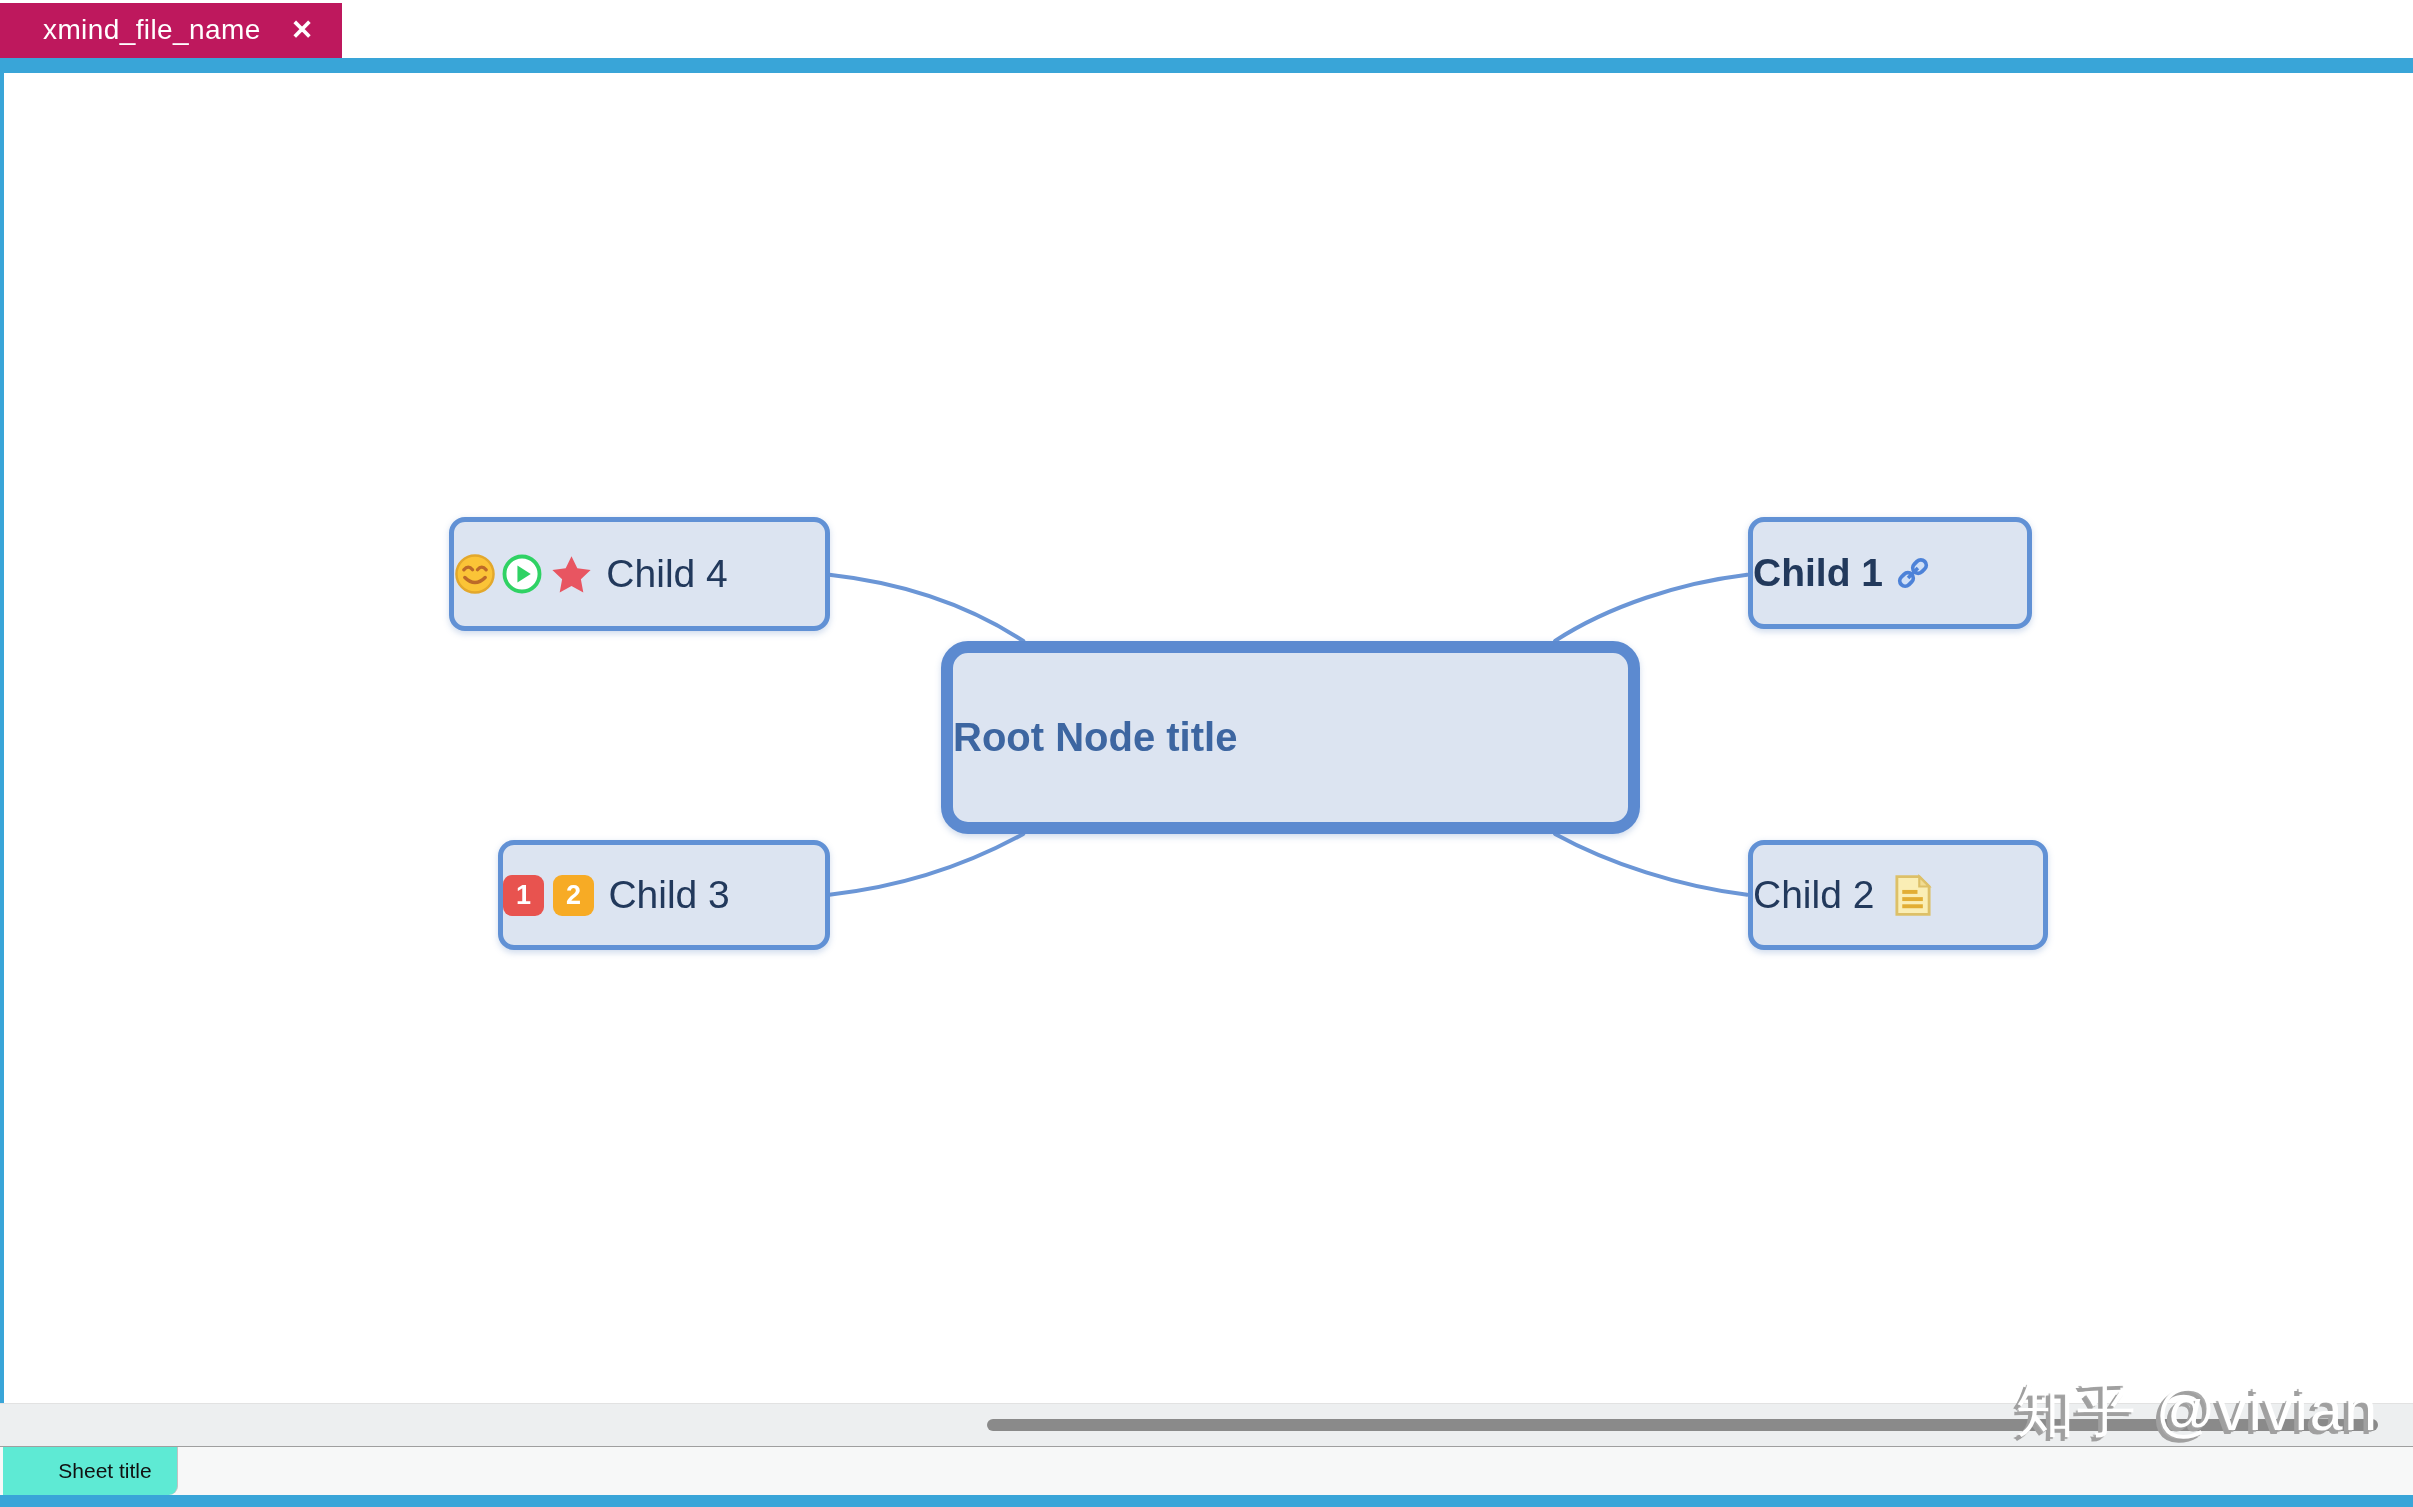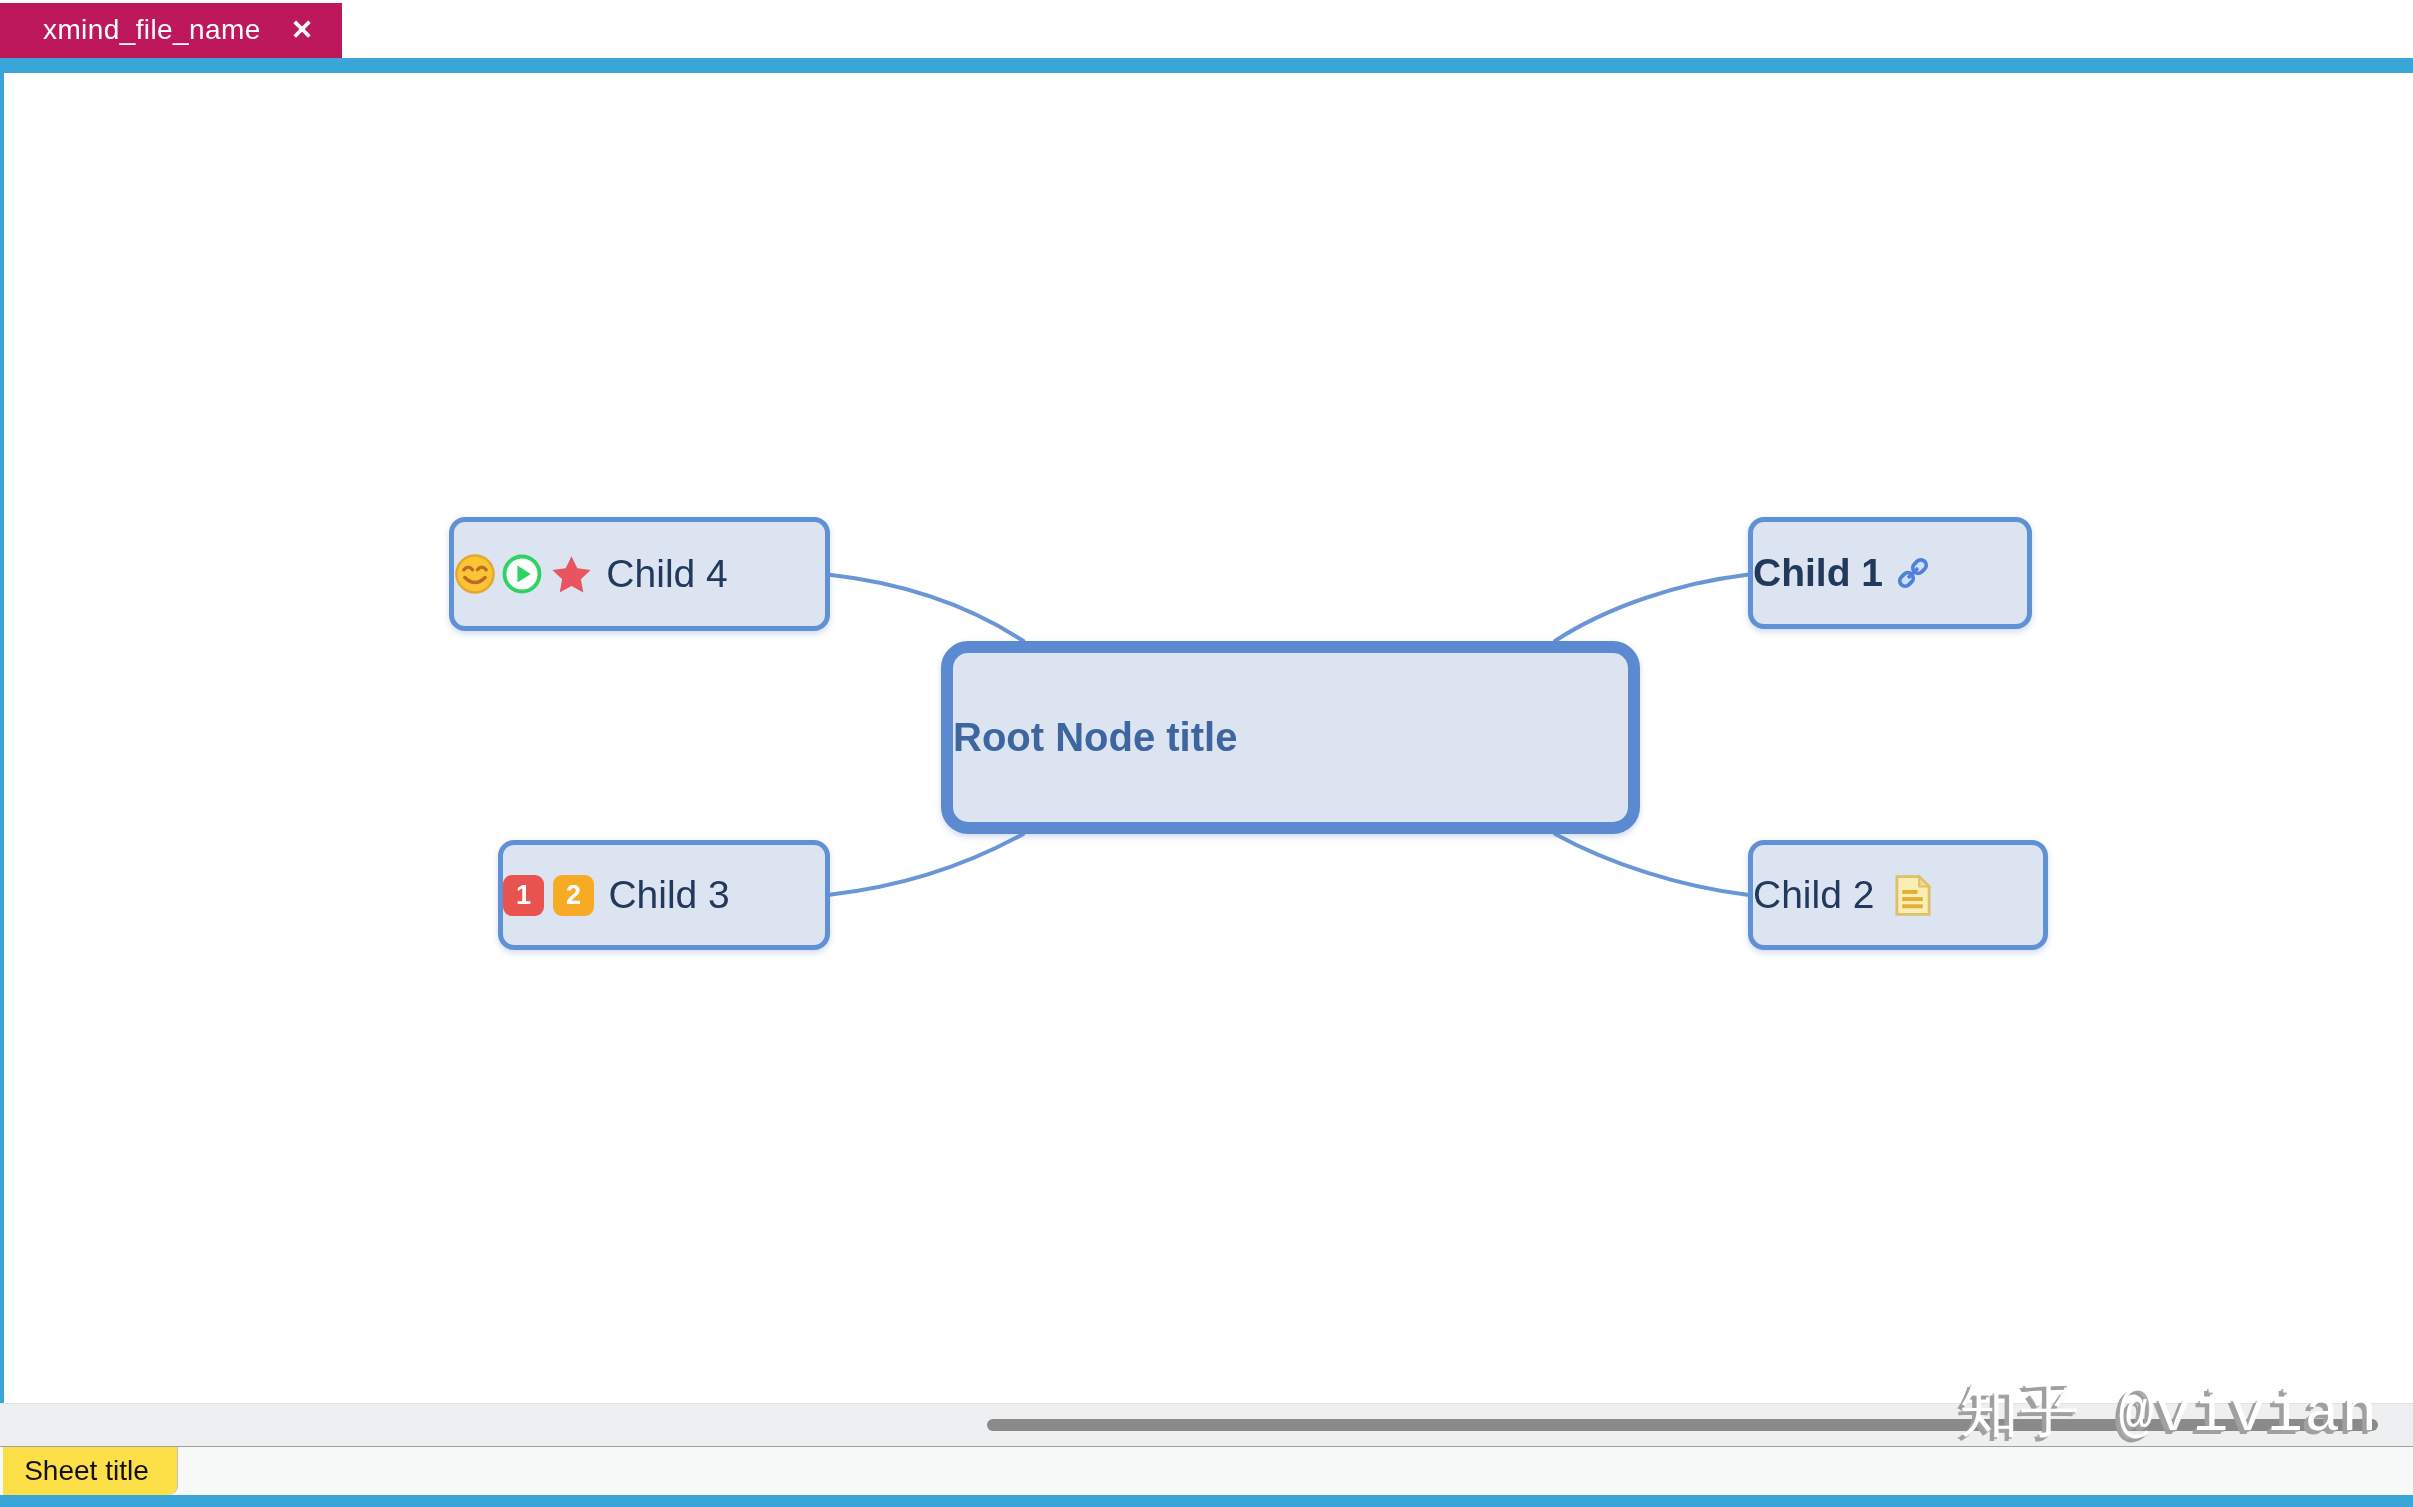--- a/index.html
+++ b/index.html
@@ -131,35 +131,36 @@
 
   
   .sheetbar {
     position: absolute; left: 0; top: 1447px;
     width: 2413px; height: 48px;
     background: #f7f8f8;
   }
   .sheet-tab {
     position: absolute; left: 2.7px; top: 0;
     height: 48px; min-width: 175px;
-    background: #fde047;
+    background: #5eead4;
     border-right: 1.8px solid #c2c2c2;
     border-bottom-right-radius: 9px;
     display: flex; align-items: center;
     padding: 0 25px 0 21.5px;
-    font-size: 28px;
+    font-size: 21px;
     color: #111111;
     cursor: pointer;
+    justify-content: flex-end;
   }
 
   
   .watermark {
     position: absolute;
     right: 34px; top: 1371px;
-    font-family: Liberation Mono, monospace;
+    font-family: Liberation Sans, sans-serif;
     font-size: 59px;
     color: #ffffff;
     text-shadow: -4.5px 3.6px 0 #a0a0a0, -1.8px 1.8px 0.9px #ababab;
     z-index: 50;
     letter-spacing: 1.8px;
     pointer-events: none;
   }
 </style>
 </head>
 <body>

